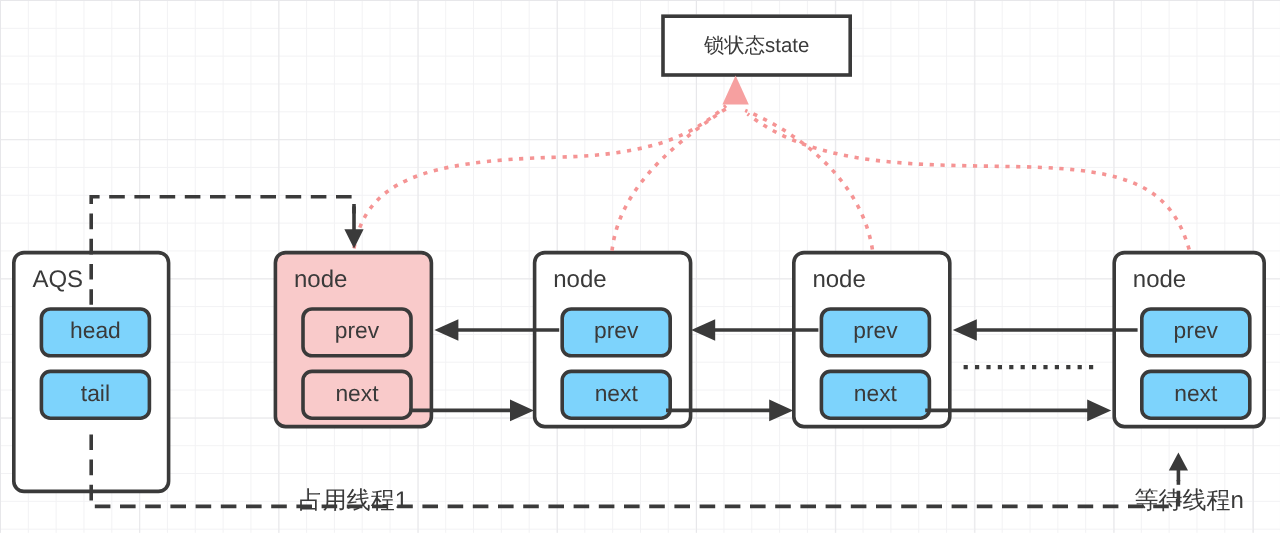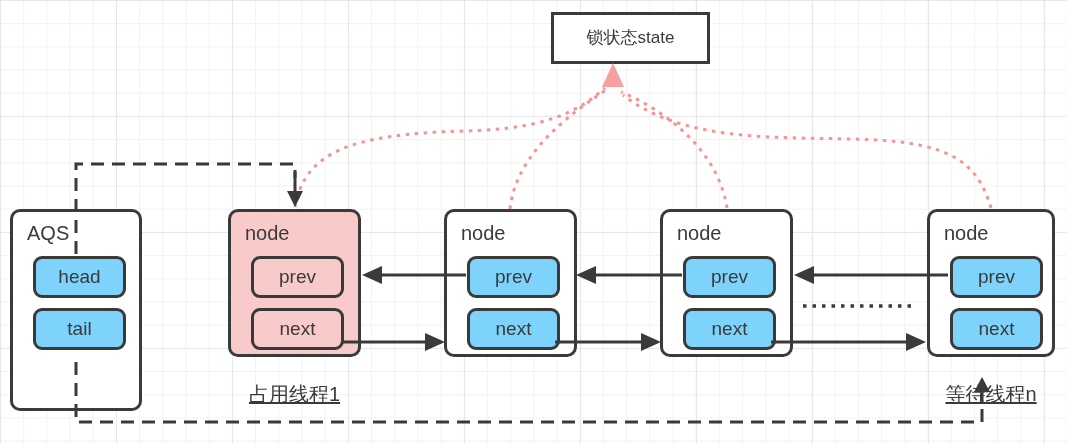--- a/index.html
+++ b/index.html
@@ -47,22 +47,22 @@
     box-sizing:border-box;
     border:3px solid #3a3a3a;border-radius:9px;
     background:#7dd3fc;
     display:flex;align-items:center;justify-content:center;
     font-size:19px;
   }
   .inner-top{top:44px;}
   .inner-bottom{top:96px;}
   .node-1 .inner{background:#f9caca;}
   .caption{
-    position:absolute;top:381px;height:26px;
-    font-size:20px;text-align:center;text-decoration:underline;
+    position:absolute;top:403px;height:26px;
+    font-size:20px;text-align:center;
   }
   .cap-1{left:208px;width:173px;}
   .cap-2{left:424px;width:173px;}
   .cap-3{left:640px;width:173px;}
   .cap-4{left:907px;width:168px;}
   .overlay{
     position:absolute;left:0;top:0;width:1067px;height:444px;
     pointer-events:none;z-index:5;
   }
 </style>

